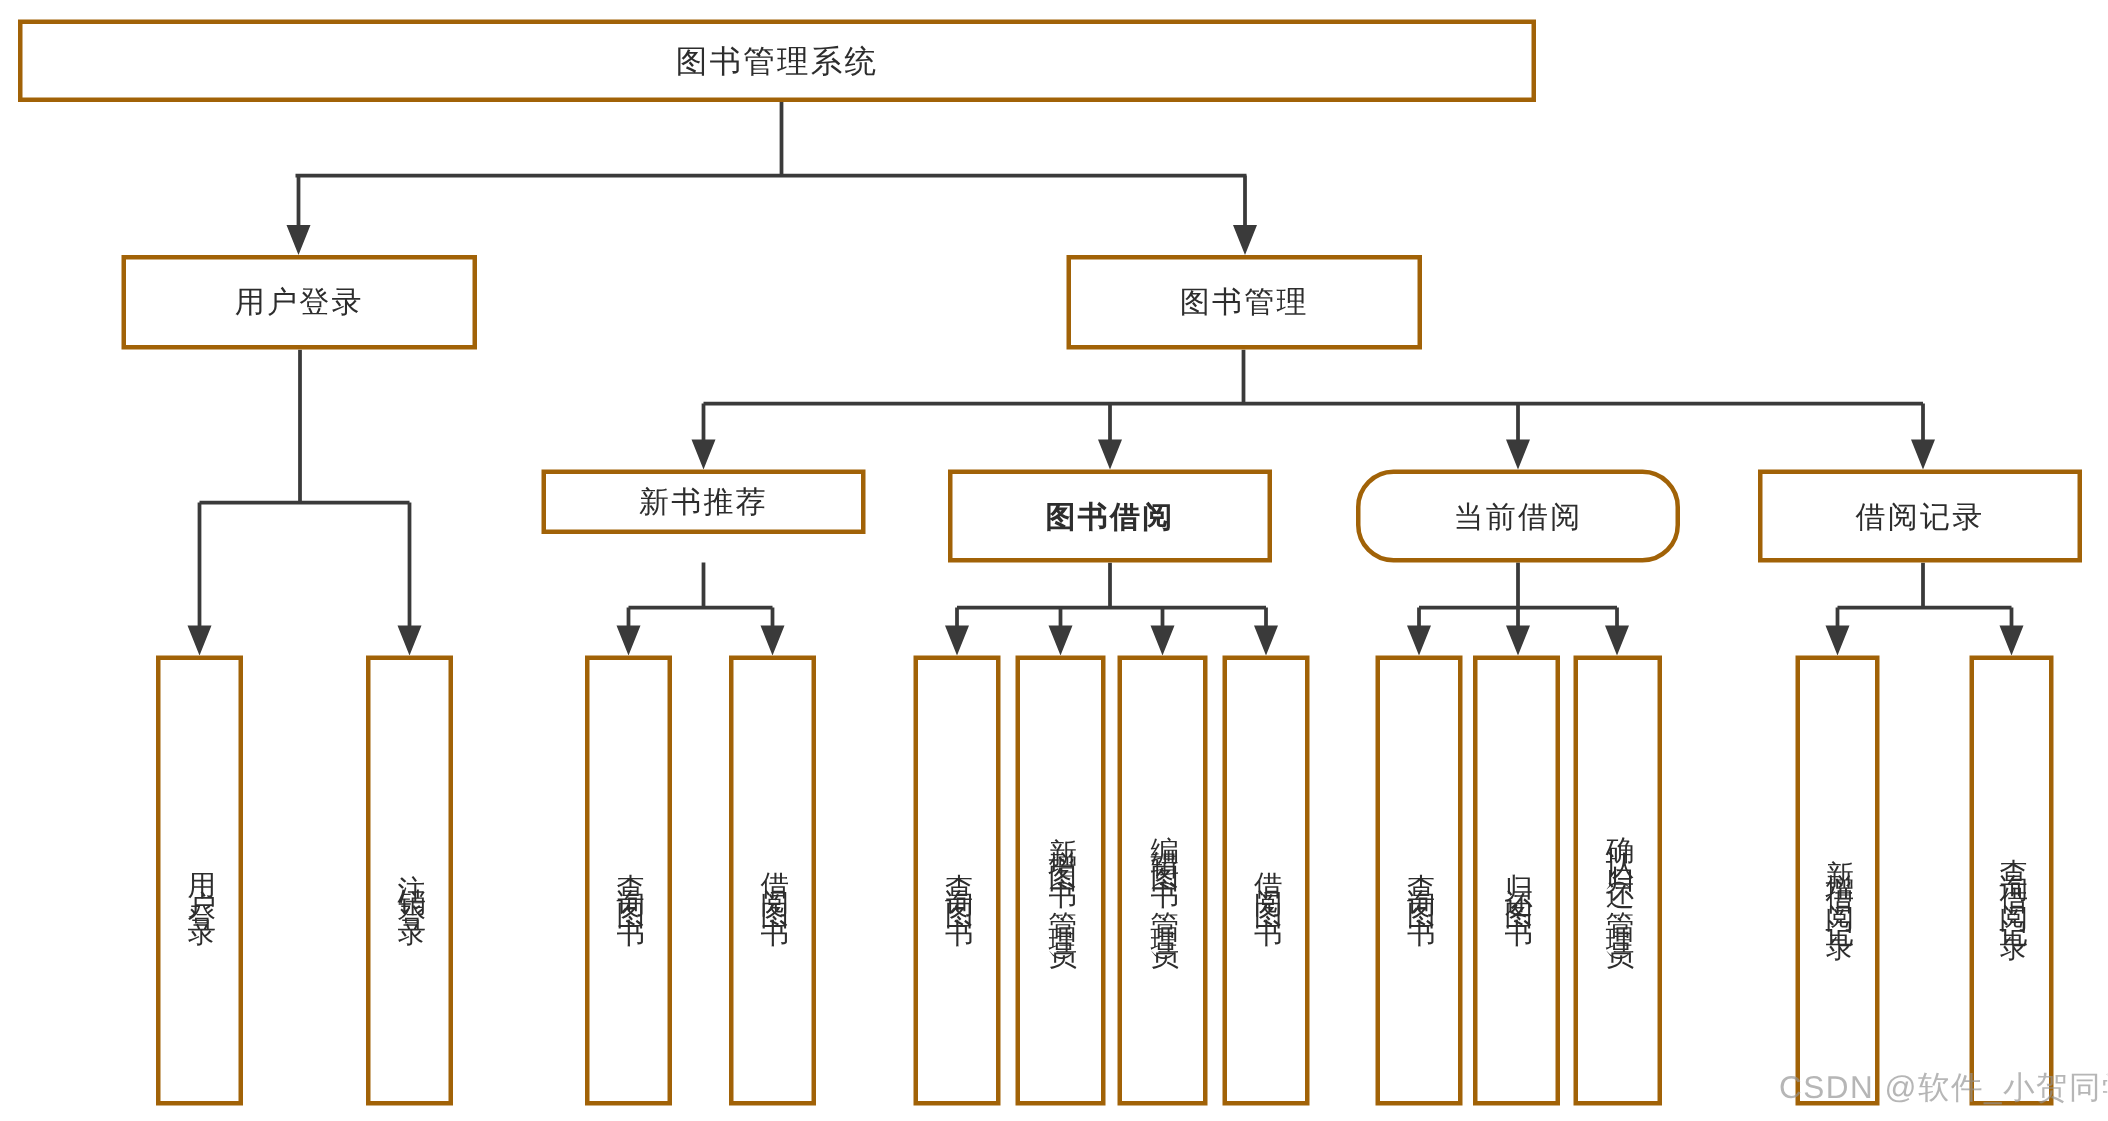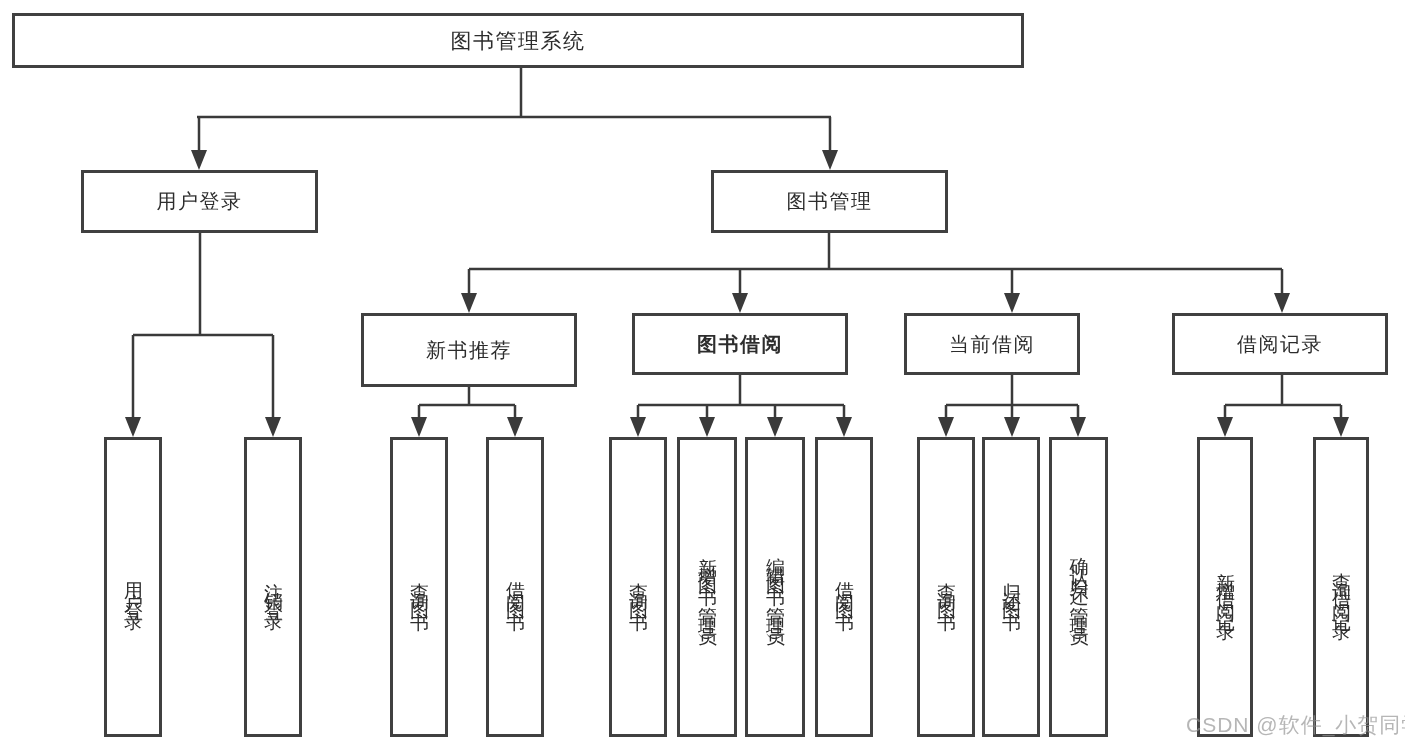--- a/index.html
+++ b/index.html
@@ -8,21 +8,21 @@
     width:1405px; height:747px;
     background:#ffffff;
     font-family:"Liberation Sans", sans-serif;
     overflow:hidden;
   }
   svg.wires { position:absolute; left:0; top:0; width:1405px; height:747px; }
   .box {
     position:absolute;
     box-sizing:border-box;
     background:#ffffff;
-    border:3px solid #404040;
+    border:3px solid #a16207;
     display:flex; align-items:center; justify-content:center;
     color:#2d2d2d;
   }
   .hbox { font-size:20px; letter-spacing:1.5px; }
   .hbox.root { font-size:21px; }
   .vbox span {
     writing-mode:vertical-rl;
     text-orientation:mixed;
     font-size:19px;
     letter-spacing:10px;
@@ -103,27 +103,27 @@
     <span>图书管理系统</span>
   </div>
 
   <div class="box hbox" style="left:81px; top:170px; width:237px; height:63px;">
     <span>用户登录</span>
   </div>
   <div class="box hbox" style="left:711px; top:170px; width:237px; height:63px;font-family:Liberation Mono, monospace;">
     <span>图书管理</span>
   </div>
 
-  <div class="box hbox" style="left:361px; top:313px; width:216px; height:74px;">
+  <div class="box hbox" style="left:361px; top:313px; width:216px; height:43px;">
     <span>新书推荐</span>
   </div>
   <div class="box hbox" style="left:632px; top:313px; width:216px; height:62px;font-weight:bold;">
     <span>图书借阅</span>
   </div>
-  <div class="box hbox" style="left:904px; top:313px; width:176px; height:62px;">
+  <div class="box hbox" style="left:904px; top:313px; width:216px; height:62px;border-radius:25px;">
     <span>当前借阅</span>
   </div>
   <div class="box hbox" style="left:1172px; top:313px; width:216px; height:62px;">
     <span>借阅记录</span>
   </div>
 
   <div class="box vbox" style="left:104px; top:437px; width:58px; height:300px;">
     <span>用户登录</span>
   </div>
   <div class="box vbox" style="left:244px; top:437px; width:58px; height:300px;">

